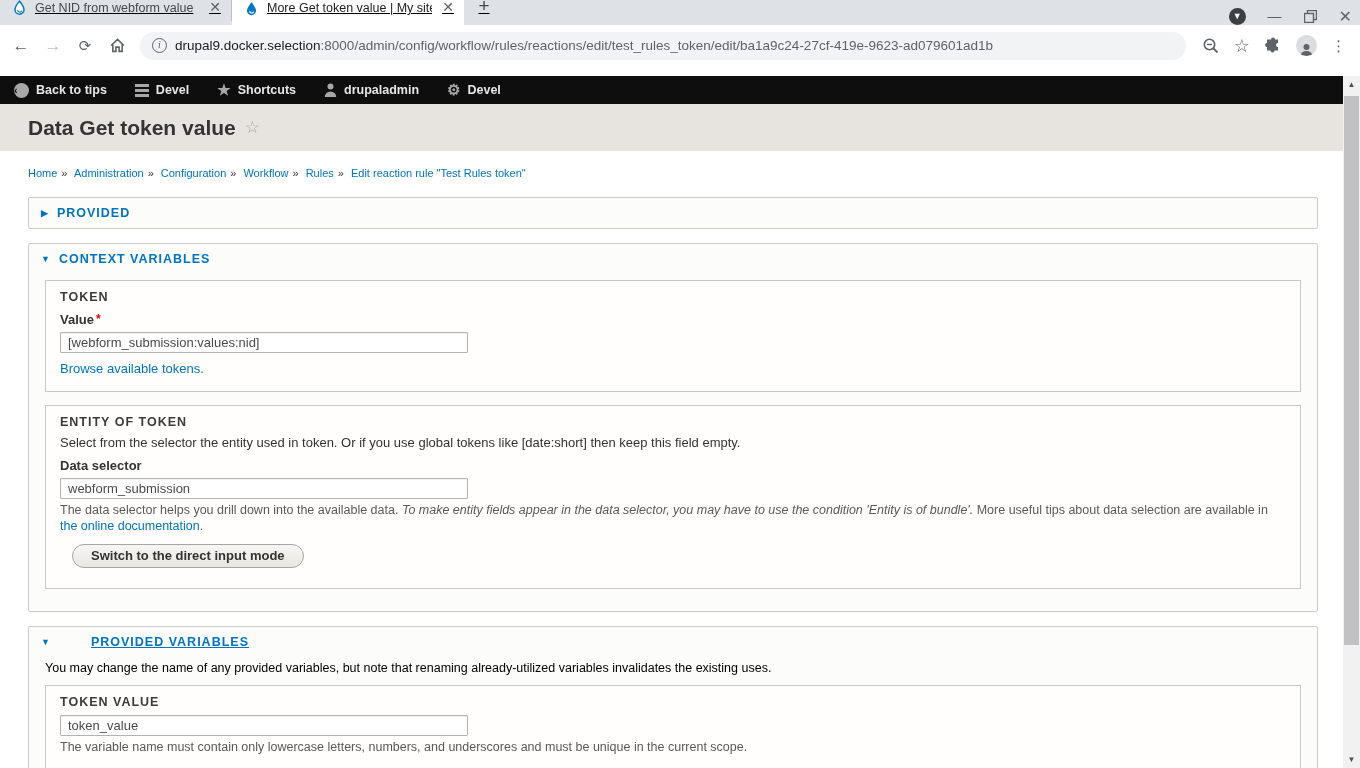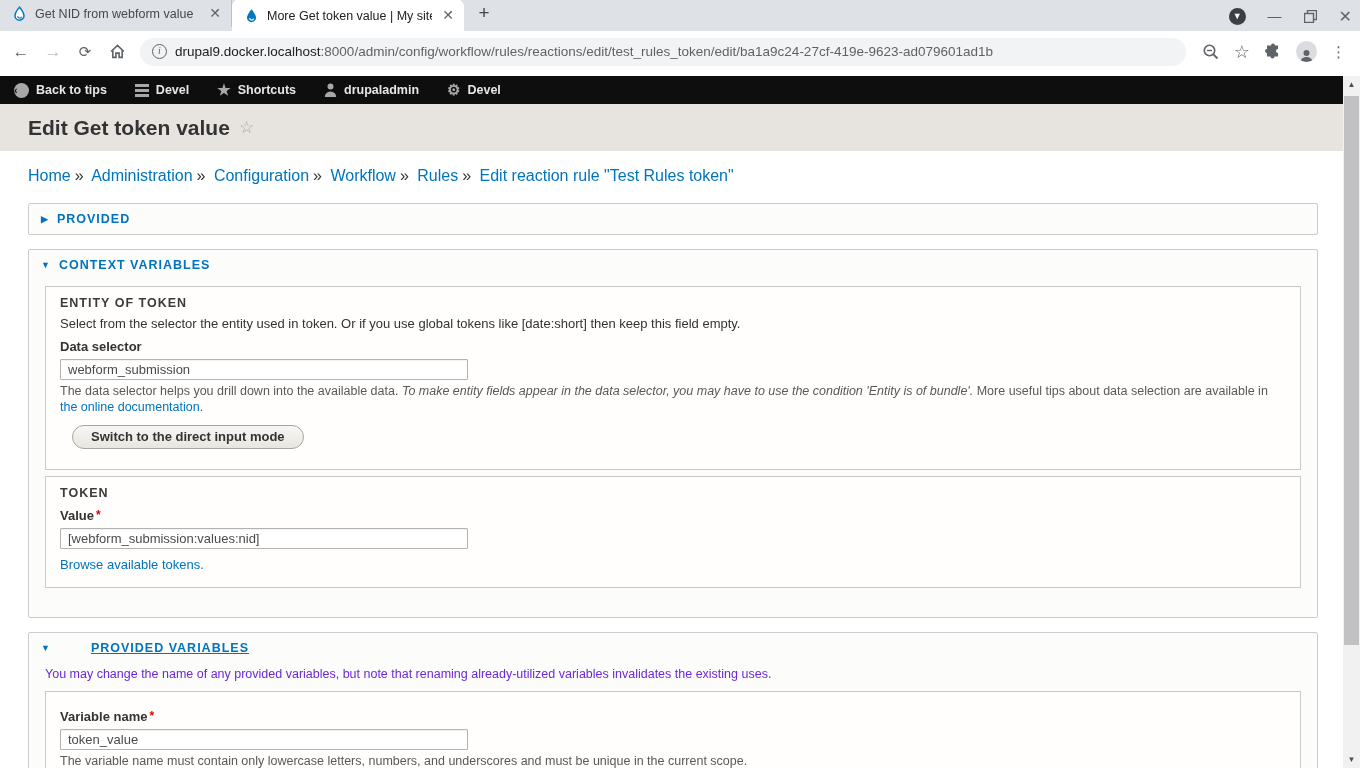--- a/index.html
+++ b/index.html
@@ -1,19 +1,19 @@
 <!DOCTYPE html>
 <html><head>
 <meta charset="utf-8">
 <style>
   * { margin:0; padding:0; box-sizing:border-box; }
   html,body { width:1360px; height:768px; overflow:hidden; font-family:"Liberation Sans", sans-serif; background:#fff; }
 
   
-  .tabstrip { height:31px; background:#dee1e6; display:flex; align-items:center; position:relative; }
+  .tabstrip { height:25px; background:#dee1e6; display:flex; align-items:flex-end; position:relative;text-decoration:underline; }
   .tab { width:232px; height:34px; display:flex; align-items:center; gap:8px; padding:0 8px 0 12px; font-size:12.5px; color:#45494d; position:relative; }
   .tab .tab-title { flex:1; white-space:nowrap; overflow:hidden; }
   .tab.inactive { border-right:1px solid #bdc1c6; height:27px; margin-bottom:4px; }
   .tab.active { background:#fff; border-radius:8px 8px 0 0; height:34px; color:#202124; }
   .tab-close { font-size:14px; color:#5f6368; width:16px; height:16px; line-height:15px; text-align:center; border-radius:50%; flex:none; }
   .newtab-btn { font-size:19px; color:#45494d; width:28px; height:28px; line-height:26px; text-align:center; margin:0 0 4px 6px; border-radius:50%; }
   .win-controls { position:absolute; right:8px; top:0; height:32px; display:flex; align-items:center; gap:22px; }
   .win-glyph { color:#5f6368; font-size:14px; }
   .ext-badge { width:17px; height:17px; border-radius:50%; background:#3c4043; color:#fff; font-size:9px; display:flex; align-items:center; justify-content:center; }
 
@@ -45,30 +45,30 @@
   .tb-star { font-size:15px; }
   .tb-gear { font-size:15px; }
 
   
   .page-header { height:47px; background:#e7e4e0; display:flex; align-items:center; padding:0 28px; gap:9px; }
   .page-title { font-size:21px; font-weight:bold; color:#333; }
   .fav-star { color:#a9a9a9; font-size:17px; }
 
   
   .content { padding:13px 25px 0 28px; }
-  .breadcrumb { font-size:16px; color:#333; margin:3px 0 18px; }
+  .breadcrumb { font-size:11px; color:#333; margin:3px 0 18px; }
   .breadcrumb a { color:#0074bd; text-decoration:none; }
   .breadcrumb .sep { color:#333; margin:0 4px; }
 
   .dbox { border:1px solid #cccccc; border-radius:2px; background:#fcfcfa; margin-bottom:14px; }
   .dbox-summary { display:flex; align-items:center; gap:8px; padding:8px 12px; color:#0074bd; font-weight:bold; font-size:12.5px; letter-spacing:0.08em; cursor:pointer; }
   .dbox-summary .marker { font-size:9px; }
   .dbox-summary.underlined .sum-label { text-decoration:underline;padding-left:32px; }
   .dbox-body { padding:6px 16px 16px; }
-  .dbox-desc { font-size:12.5px; color:#6d28d9; margin:-2px 0 10px 0; }
+  .dbox-desc { font-size:12.5px; color:#000000; margin:-2px 0 10px 0; }
 
   .fieldset { border:1px solid #c9c9c9; background:#fffefd; padding:9px 14px 14px; margin-bottom:13px; }
   .legend { font-size:12.5px; font-weight:bold; color:#3b3b3b; letter-spacing:0.08em; margin-bottom:6px; }
   .fs-desc { font-size:13px; color:#333; margin:2px 0 8px; }
   .field-label { font-size:13px; font-weight:bold; color:#333; margin:8px 0 5px; }
   .req { color:#e00000; font-size:12px; vertical-align:top; margin-left:2px; }
   .text-input { width:408px; height:21px; border:1px solid #b3b3b3; padding:2px 7px; font-size:13px; color:#4a4a4a; background:#fff; font-family:"Liberation Sans", sans-serif; border-radius:1px; box-shadow:inset 0 1px 1px rgba(0,0,0,0.06); }
   .inline-link { color:#0074bd; text-decoration:none; font-size:13px; }
   .browse-link { display:inline-block; margin-top:8px; }
   .help-text { font-size:12.5px; color:#595959; margin-top:4px; line-height:1.25; }
@@ -121,21 +121,21 @@
   <span class="nav-icon">←</span>
   <span class="nav-icon disabled">→</span>
   <span class="nav-icon" style="font-size:15px;">⟳</span>
   <span class="nav-icon">
     <svg width="17" height="17" viewBox="0 0 16 16">
         <path d="M2 8 L8 2.2 L14 8 M3.6 7 V13.5 H6.5 V9.5 H9.5 V13.5 H12.4 V7" fill="none" stroke="#5f6368" stroke-width="1.5"></path>
       </svg>
   </span>
   <div class="omnibox">
     <span class="omni-info">i</span>
-    <span class="url"><span class="host">drupal9.docker.localhost</span><span class="rest">:8000/admin/config/workflow/rules/reactions/edit/test_rules_token/edit/ba1a9c24-27cf-419e-9623-ad079601ad1b</span></span>
+    <span class="url"><span class="host">drupal9.docker.selection</span><span class="rest">:8000/admin/config/workflow/rules/reactions/edit/test_rules_token/edit/ba1a9c24-27cf-419e-9623-ad079601ad1b</span></span>
   </div>
   <div class="right-icons">
     <span>
       <svg width="18" height="18" viewBox="0 0 18 18">
           <circle cx="7.5" cy="7.5" r="5.2" fill="none" stroke="#5f6368" stroke-width="1.6"></circle>
           <line x1="11.5" y1="11.5" x2="15.5" y2="15.5" stroke="#5f6368" stroke-width="1.8"></line>
           <line x1="5" y1="7.5" x2="10" y2="7.5" stroke="#5f6368" stroke-width="1.4"></line>
         </svg>
     </span>
     <span style="font-size:18px;color:#5f6368;">☆</span>
@@ -182,21 +182,21 @@
       </span>
       <span>drupaladmin</span>
     </div>
     <div class="tb-item">
       <span class="tb-ico tb-gear">⚙</span>
       <span>Devel</span>
     </div>
   </div>
 
   <div class="page-header">
-    <span class="page-title">Edit Get token value</span>
+    <span class="page-title">Data Get token value</span>
     <span class="fav-star">☆</span>
   </div>
 
   <div class="content">
 
     <div class="breadcrumb">
       <a href="#">Home</a><span class="sep">»</span>
       <a href="#">Administration</a><span class="sep">»</span>
       <a href="#">Configuration</a><span class="sep">»</span>
       <a href="#">Workflow</a><span class="sep">»</span>
@@ -210,52 +210,52 @@
         <span class="sum-label">PROVIDED</span>
       </div>
     </div>
 
     <div class="dbox">
       <div class="dbox-summary">
         <span class="marker">▼</span>
         <span class="sum-label">CONTEXT VARIABLES</span>
       </div>
       <div class="dbox-body">
+
+        <div class="fieldset">
+          <div class="legend">TOKEN</div>
+          <div class="field-label"><span>Value</span><span class="req">*</span></div>
+          <input class="text-input" type="text" value="[webform_submission:values:nid]" style="">
+          <div><a href="#" class="inline-link browse-link">Browse available tokens.</a></div>
+        </div>
 
         <div class="fieldset" style="margin-bottom:6px;">
           <div class="legend">ENTITY OF TOKEN</div>
           <div class="fs-desc">Select from the selector the entity used in token. Or if you use global tokens like [date:short] then keep this field empty.</div>
           <div class="field-label">Data selector</div>
           <input class="text-input" type="text" value="webform_submission" style="">
           <div class="help-text">
             <span>The data selector helps you drill down into the available data. </span><em>To make entity fields appear in the data selector, you may have to use the condition 'Entity is of bundle'.</em><span> More useful tips about data selection are available in </span><a href="#">the online documentation</a><span>.</span>
           </div>
           <button class="pill-button">Switch to the direct input mode</button>
         </div>
 
-        <div class="fieldset">
-          <div class="legend">TOKEN</div>
-          <div class="field-label"><span>Value</span><span class="req">*</span></div>
-          <input class="text-input" type="text" value="[webform_submission:values:nid]" style="">
-          <div><a href="#" class="inline-link browse-link">Browse available tokens.</a></div>
-        </div>
-
       </div>
     </div>
 
     <div class="dbox">
       <div class="dbox-summary underlined">
         <span class="marker">▼</span>
         <span class="sum-label">PROVIDED VARIABLES</span>
       </div>
       <div class="dbox-body">
         <div class="dbox-desc">You may change the name of any provided variables, but note that renaming already-utilized variables invalidates the existing uses.</div>
 
         <div class="fieldset" style="margin-bottom:6px;">
-          <div class="field-label"><span>Variable name</span><span class="req">*</span></div>
+          <div class="legend">TOKEN VALUE</div>
           <input class="text-input" type="text" value="token_value" style="">
           <div class="help-text">The variable name must contain only lowercase letters, numbers, and underscores and must be unique in the current scope.</div>
         </div>
       </div>
     </div>
 
   </div>
 </div>
 
 <div class="scrollbar">

